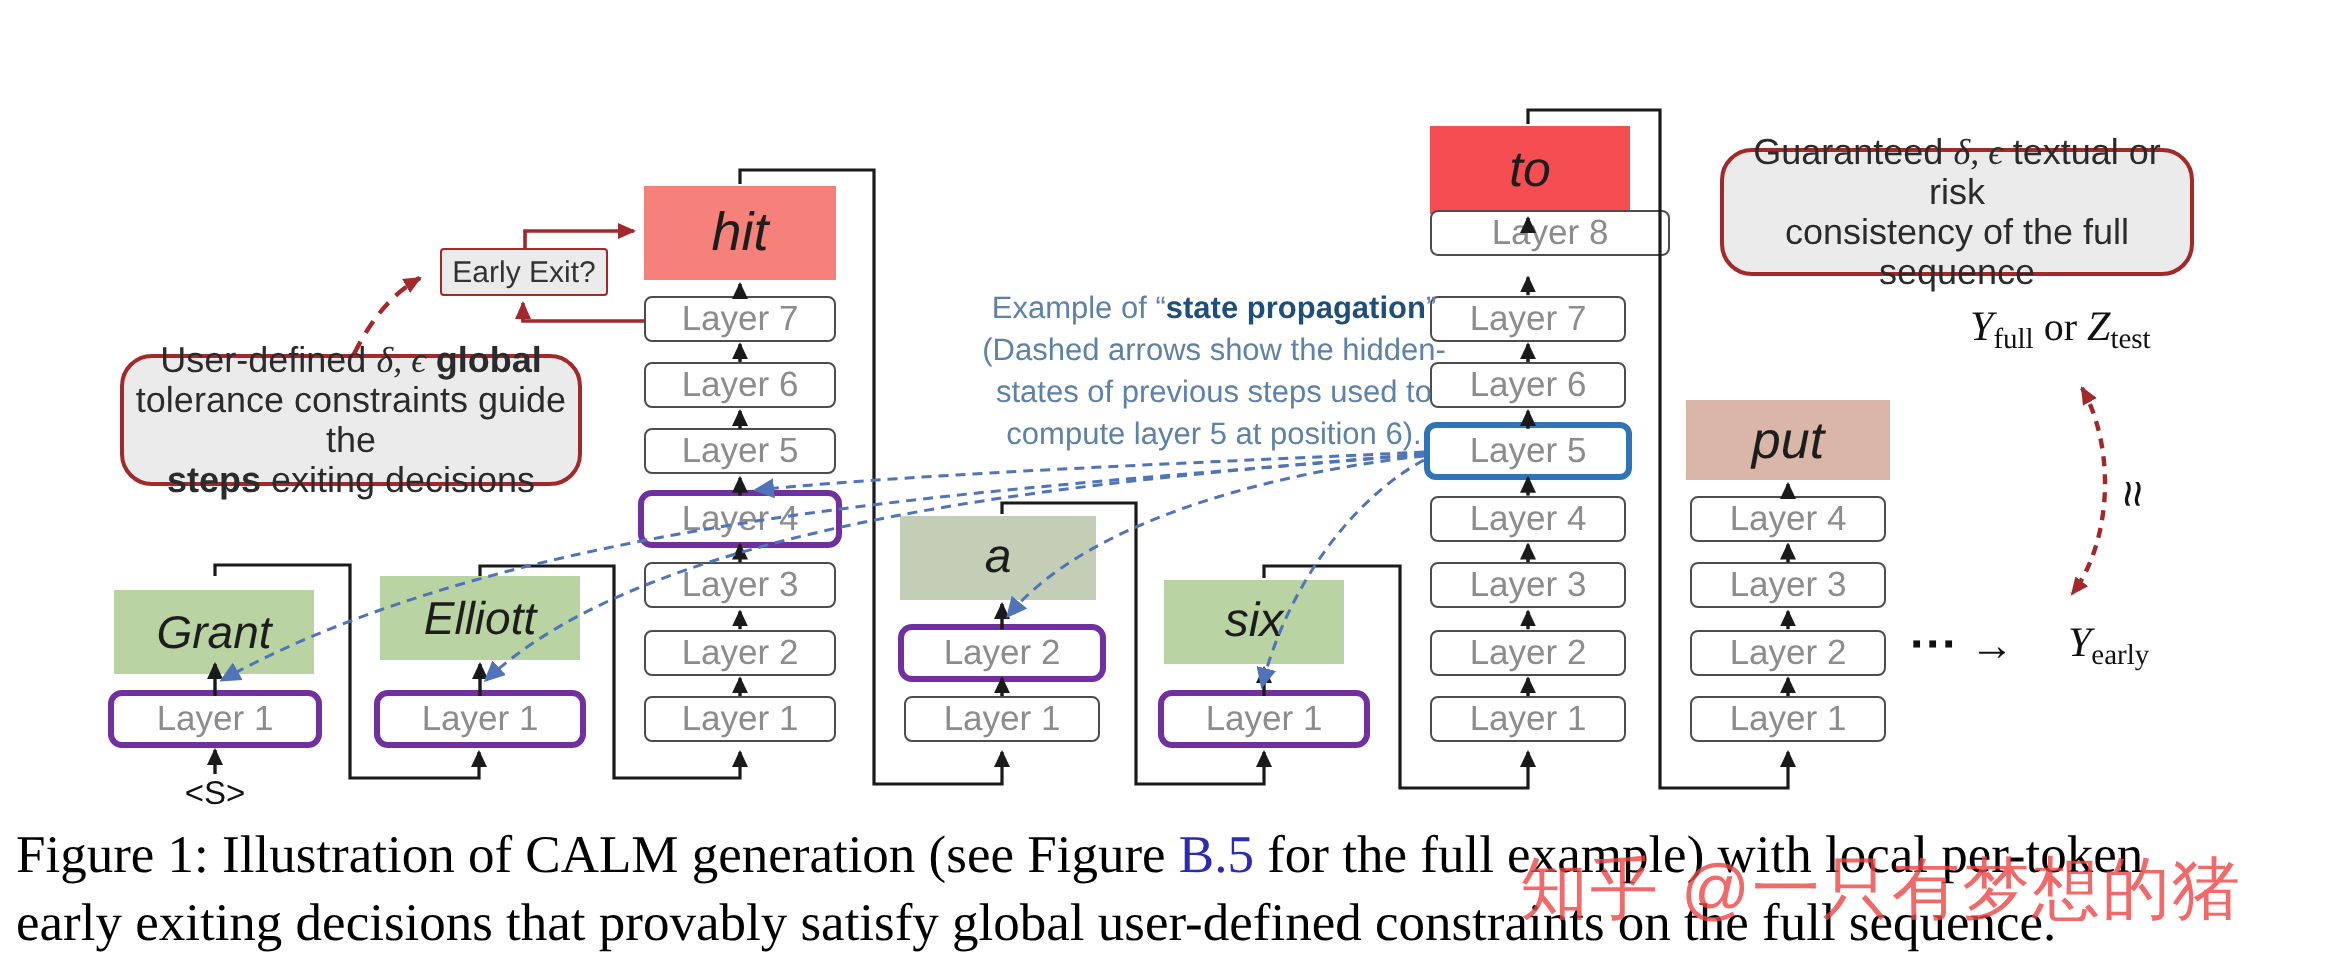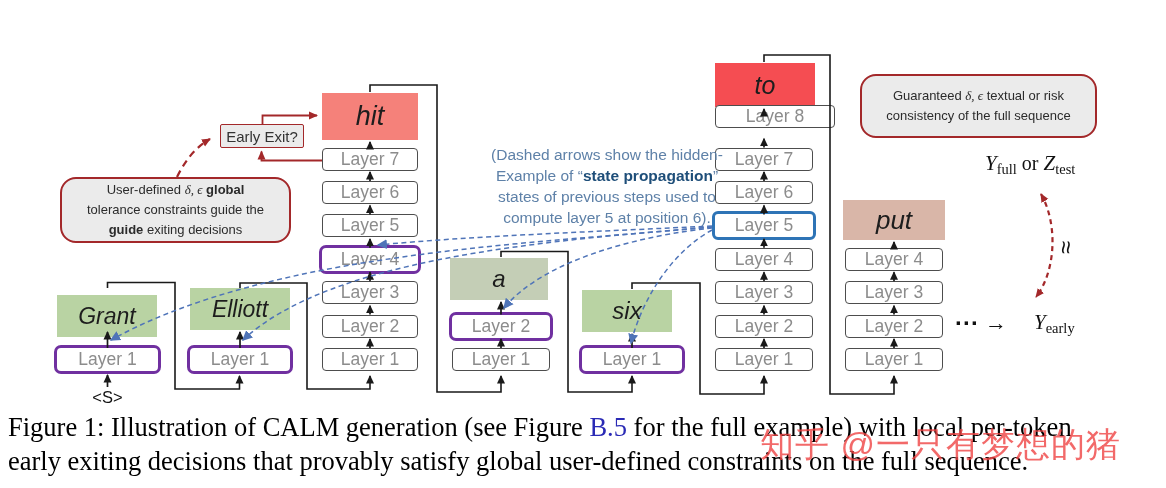--- a/index.html
+++ b/index.html
@@ -11,21 +11,21 @@
          font-style:italic;color:#1d1d1d;z-index:1;}
   
   .layer{position:absolute;display:flex;align-items:center;justify-content:center;
          background:#fff;border:1.4px solid #4d4d4d;border-radius:4px;
          color:#8c8c8c;font-size:17.5px;z-index:1;box-sizing:border-box;}
   .layer.purple{border:3.5px solid var(--purple);border-radius:7px;}
   .layer.blue{border:3.5px solid var(--bluehl);border-radius:6px;}
   
   .callout{position:absolute;background:#ebebeb;border:2.5px solid var(--darkred);
            border-radius:16px;display:flex;flex-direction:column;justify-content:center;
-           text-align:center;font-size:13px;line-height:20px;color:#2b2b2b;z-index:2;box-sizing:border-box;}
+           text-align:center;font-size:18px;line-height:20px;color:#2b2b2b;z-index:2;box-sizing:border-box;}
   .callout .m{font-family:"Liberation Serif",serif;font-style:italic;}
   .callout .b{font-weight:bold;}
   .smallbox{position:absolute;background:#ebebeb;border:1.5px solid var(--darkred);
             border-radius:2px;display:flex;align-items:center;justify-content:center;
             font-size:15px;color:#333;z-index:2;box-sizing:border-box;}
   
   .note{position:absolute;text-align:center;font-size:15.5px;line-height:21px;
         color:var(--noteblue);z-index:2;}
   .note .b{font-weight:bold;color:var(--notebluebold);}
   
@@ -151,31 +151,31 @@
         </div>
       </div>
 
     <div class="smallbox" style="left:220px;top:124px;width:84px;height:24px;">
       <span>Early Exit?</span>
     </div>
 
     <div class="callout" style="left:60px;top:177px;width:231px;height:66px;">
         <div><span>User-defined </span><span class="m">δ, ϵ</span><span> </span><span class="b">global</span></div>
         <div><span>tolerance constraints guide the</span></div>
-        <div><span class="b">guide</span><span> exiting decisions</span></div>
+        <div><span class="b">steps</span><span> exiting decisions</span></div>
       </div>
 
     <div class="callout" style="left:860px;top:74px;width:237px;height:64px;">
         <div><span>Guaranteed </span><span class="m">δ, ϵ</span><span> textual or risk</span></div>
         <div><span>consistency of the full sequence</span></div>
       </div>
 
     <div class="note" style="left:451px;top:144px;width:312px;">
+        <div><span>Example of “</span><span class="b">state propagation</span><span>”</span></div>
         <div><span>(Dashed arrows show the hidden-</span></div>
-        <div><span>Example of “</span><span class="b">state propagation</span><span>”</span></div>
         <div><span>states of previous steps used to</span></div>
         <div><span>compute layer 5 at position 6).</span></div>
       </div>
 
     <div class="formula" style="left:985px;top:151px;"><span class="i">Y</span><span class="sub">full</span><span class="rm"> or </span><span class="i">Z</span><span class="sub">test</span></div>
 
     <div class="approx" style="left:1059px;top:233px;">≈</div>
 
     <div class="dotsrow" style="left:955px;top:309px;">
       <span class="dots">···</span>

